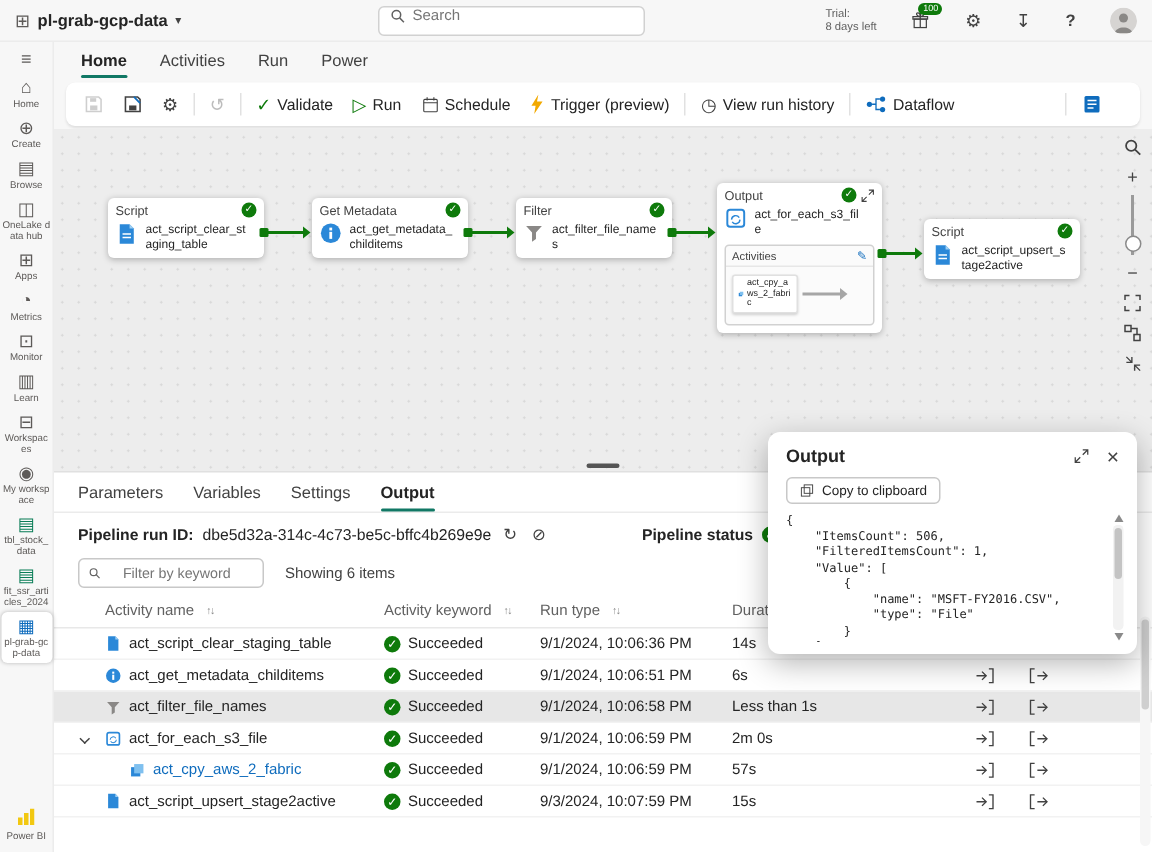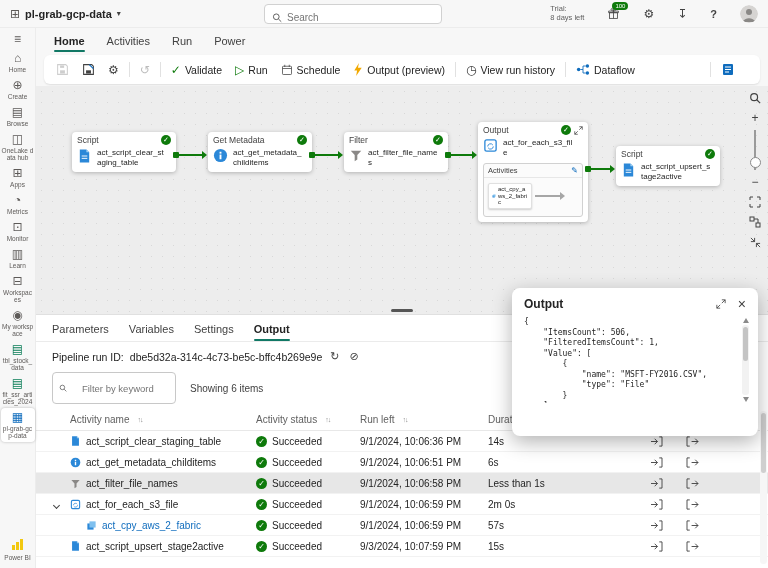--- a/index.html
+++ b/index.html
@@ -5,21 +5,21 @@
   *{margin:0;padding:0;box-sizing:border-box}
   html,body{width:768px;height:568px;overflow:hidden;font-family:"Liberation Sans","DejaVu Sans",sans-serif;font-size:11px;color:#242424;background:#f7f7f7}
   .app{position:relative;width:768px;height:568px;background:#f7f7f7}
 
   
   .topbar{position:absolute;top:0;left:0;right:0;height:28px;display:flex;align-items:center;padding:0 10px;background:#f7f7f7;border-bottom:1px solid #ececec;z-index:6}
   .tb-left{display:flex;align-items:center;gap:5px;cursor:pointer}
   .tb-logo{font-size:12px;color:#5d5a58}
   .tb-ws{font-size:11px;font-weight:bold;color:#242424}
   .tb-chev{font-size:8px;color:#424242}
-  .tb-search{position:absolute;left:264px;top:4px;width:178px;height:20px;background:#fff;border:1px solid #d1d1d1;border-radius:4px;display:flex;align-items:flex-end;gap:5px;padding:0 7px}
+  .tb-search{position:absolute;left:252px;top:4px;width:178px;height:20px;background:#fff;border:1px solid #d1d1d1;border-radius:4px;display:flex;align-items:flex-start;gap:5px;padding:0 7px}
   .tb-search input{border:none;outline:none;width:100%;font-size:10px;font-family:inherit;color:#242424;background:transparent}
   .tb-right{margin-left:auto;display:flex;align-items:center;gap:23px}
   .trial{font-size:7.5px;color:#616161;text-align:left;line-height:8.5px}
   .tb-ic{position:relative;font-size:12px;color:#424242;cursor:pointer;display:flex;align-items:center}
   .badge{position:absolute;top:-5px;right:-8px;background:#0e7a0b;color:#fff;font-size:6px;border-radius:6px;padding:0 3px;line-height:8px}
   .avatar{width:18px;height:18px;border-radius:50%;overflow:hidden;cursor:pointer}
 
   
   .sidebar{position:absolute;top:28px;left:0;bottom:0;width:36px;background:#f7f7f7;border-right:1px solid #ececec;display:flex;flex-direction:column;align-items:center;padding:2px 0 4px;z-index:5}
   .snav{width:34px;display:flex;flex-direction:column;align-items:center;padding:3px 0 3px;cursor:pointer;border-radius:4px;flex:none}
@@ -69,25 +69,25 @@
   .zhandle{position:absolute;left:-4.5px;bottom:2px;width:11px;height:11px;border-radius:50%;background:#fff;border:1px solid #8a8a8a;cursor:pointer}
   .resize{position:absolute;left:50%;bottom:2px;transform:translateX(-50%);width:22px;height:3px;border-radius:2px;background:#555;cursor:row-resize}
 
   
   .panel{position:absolute;left:0;right:0;bottom:0;height:254px;background:#fff;border-top:1px solid #e0e0e0}
   .ptabs{display:flex;gap:20px;padding:8px 16px 0;border-bottom:1px solid #ebebeb}
   .ptab{position:relative;font-size:11px;color:#424242;padding-bottom:6px;cursor:pointer}
   .ptab.active{font-weight:bold;color:#242424}
   .ptab.active:after{content:"";position:absolute;left:0;right:0;bottom:0;height:2px;background:#117865;border-radius:2px}
   .runrow{display:flex;align-items:center;gap:6px;padding:8px 16px 2px;font-size:10.5px}
-  .runlabel{font-weight:normal}
+  .runlabel{font-weight:bold}
   .iconbtn{font-size:11px;color:#424242;cursor:pointer;padding:0 2px}
   .statuswrap{margin-left:56px;display:flex;align-items:center;gap:6px}
   .filterrow{display:flex;align-items:center;gap:14px;padding:7px 16px 5px}
-  .searchbox{display:flex;align-items:center;gap:15px;border:1px solid #c8c8c8;border-radius:4px;height:32px;padding:0 6px;width:124px}
+  .searchbox{display:flex;align-items:center;gap:15px;border:1px solid #c8c8c8;border-radius:4px;height:20px;padding:0 6px;width:124px}
   .searchbox input{border:none;outline:none;width:100%;font-size:9.5px;font-family:inherit;background:transparent;color:#242424}
   .showing{font-size:10px;color:#424242}
   .thead,.trow{display:grid;grid-template-columns:20px 186px 104px 128px 150px 36px 36px;align-items:center;padding-left:14px}
   .thead{height:22px;font-size:10px;color:#616161;border-bottom:1px solid #e8e8e8}
   .sort{font-size:7px;color:#8a8a8a;margin-left:3px;letter-spacing:-1px}
   .trow{height:21px;font-size:10px;border-bottom:1px solid #f2f2f2;cursor:pointer}
   .trow.sel{background:#e7e7e7}
   .cname{display:flex;align-items:center;gap:5px;overflow:hidden;white-space:nowrap}
   .cstat{display:flex;align-items:center;gap:5px}
   .ck{width:11px;height:11px;border-radius:50%;background:#0e7a0b;color:#fff;font-size:8px;line-height:11px;text-align:center;flex:none}
@@ -270,21 +270,21 @@
             <rect x="2" y="3" width="12" height="11" rx="1" fill="none" stroke="#424242"></rect>
             <path d="M2 6h12" stroke="#424242"></path>
             <path d="M5 1v3M11 1v3" stroke="#424242"></path>
           </svg>
           <span>Schedule</span>
         </span>
       <span class="tbtn">
           <svg width="10" height="13" viewBox="0 0 10 14">
             <path d="M6 0L1 8h3l-1 6 6-9H5z" fill="#f2a900"></path>
           </svg>
-          <span>Output (preview)</span>
+          <span>Trigger (preview)</span>
         </span>
       <span class="tsep"></span>
       <span class="tbtn">
           <span class="ci">◷</span>
           <span>View run history</span>
         </span>
       <span class="tsep"></span>
       <span class="tbtn">
           <svg width="14" height="13" viewBox="0 0 16 14">
             <circle cx="3" cy="7" r="2" fill="#0f6cbd"></circle>
@@ -449,45 +449,50 @@
         <span class="ptab">Variables</span>
         <span class="ptab">Settings</span>
         <span class="ptab active">Output</span>
       </div>
 
       <div class="runrow">
         <span class="runlabel">Pipeline run ID:</span>
         <span class="runid">dbe5d32a-314c-4c73-be5c-bffc4b269e9e</span>
         <span class="iconbtn">↻</span>
         <span class="iconbtn">⊘</span>
+        <span class="statuswrap">
+          <span class="runlabel">Pipeline status</span>
+          <span class="ck">✓</span>
+          <span>Succeeded</span>
+        </span>
       </div>
 
       <div class="filterrow">
         <span class="searchbox">
           <svg width="10" height="10" viewBox="0 0 14 14">
               <circle cx="6" cy="6" r="4" fill="none" stroke="#616161" stroke-width="1.4"></circle>
               <path d="M9 9l4 4" stroke="#616161" stroke-width="1.4"></path>
             </svg>
           <input placeholder="Filter by keyword" style="">
         </span>
         <span class="showing">Showing 6 items</span>
       </div>
 
       <div class="thead">
         <span></span>
         <span class="cname">
             <span>Activity name</span>
             <span class="sort">↑↓</span>
           </span>
         <span class="cname">
-            <span>Activity status</span>
+            <span>Activity keyword</span>
             <span class="sort">↑↓</span>
           </span>
         <span class="cname">
-            <span>Run left</span>
+            <span>Run type</span>
             <span class="sort">↑↓</span>
           </span>
         <span class="cname">
             <span>Duration</span>
           </span>
         <span></span>
           <span></span>
       </div>
 
       <div class="trow">
@@ -685,20 +690,27 @@
   <div class="outpanel">
     <div class="outhead">
       <span class="outtitle">Output</span>
       <span class="outicons">
         <svg width="10" height="10" viewBox="0 0 12 12">
             <path d="M7 1h4v4M5 11H1V7M11 1L7 5M1 11l4-4" stroke="#424242" fill="none"></path>
           </svg>
         <span class="outclose">×</span>
       </span>
     </div>
+    <span class="copybtn">
+      <svg width="10" height="10" viewBox="0 0 16 16">
+          <rect x="2" y="5" width="9" height="9" fill="none" stroke="#424242"></rect>
+          <rect x="5" y="2" width="9" height="9" fill="none" stroke="#424242"></rect>
+        </svg>
+      <span>Copy to clipboard</span>
+    </span>
     <div class="outjsonwrap">
       <div class="outjson">{
     "ItemsCount": 506,
     "FilteredItemsCount": 1,
     "Value": [
         {
             "name": "MSFT-FY2016.CSV",
             "type": "File"
         }
     ]

